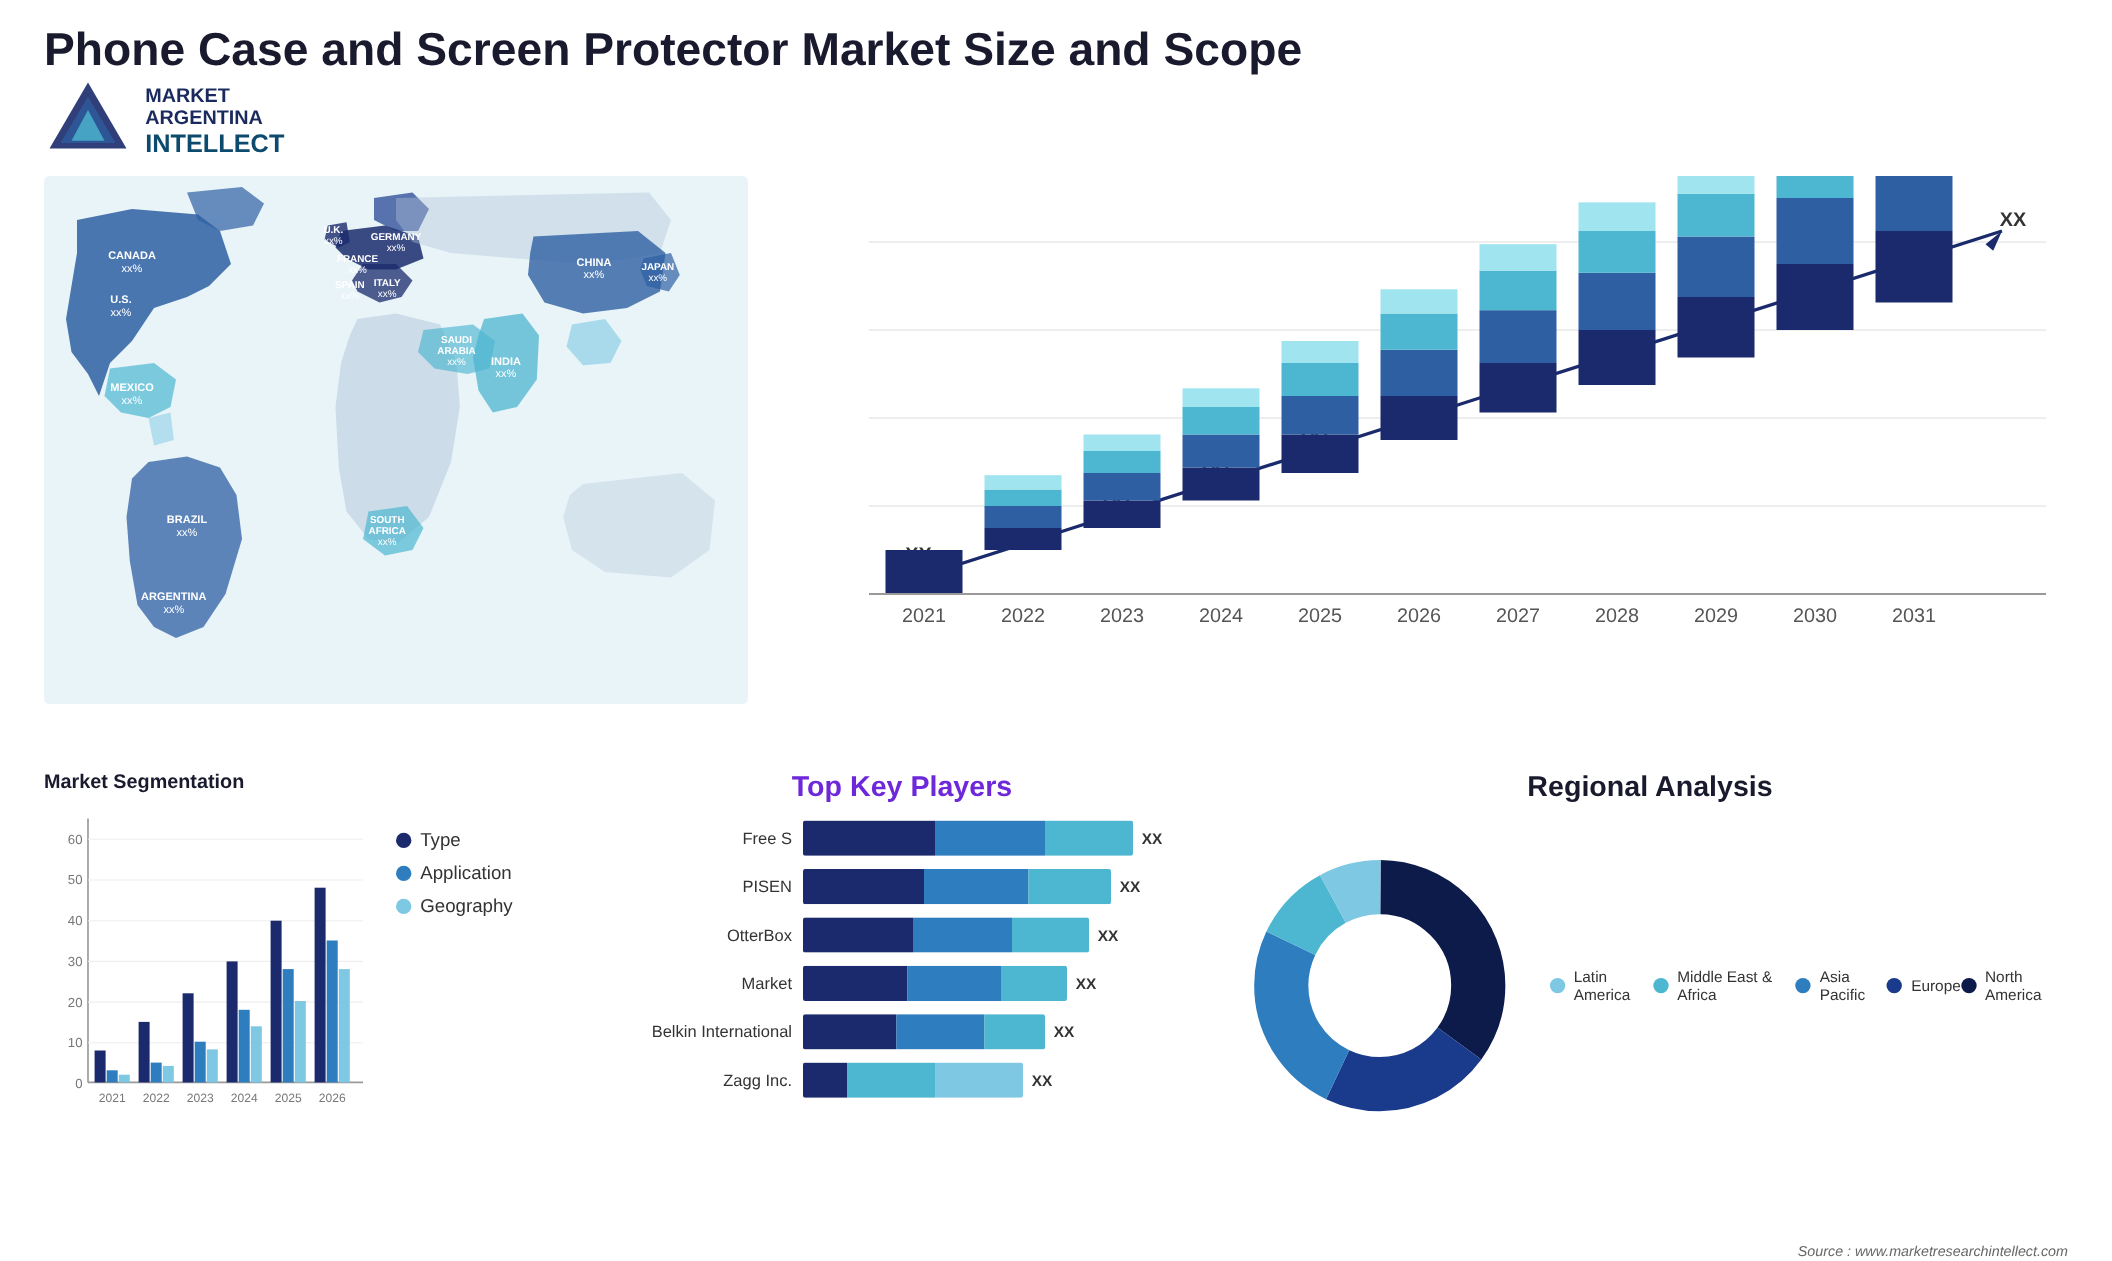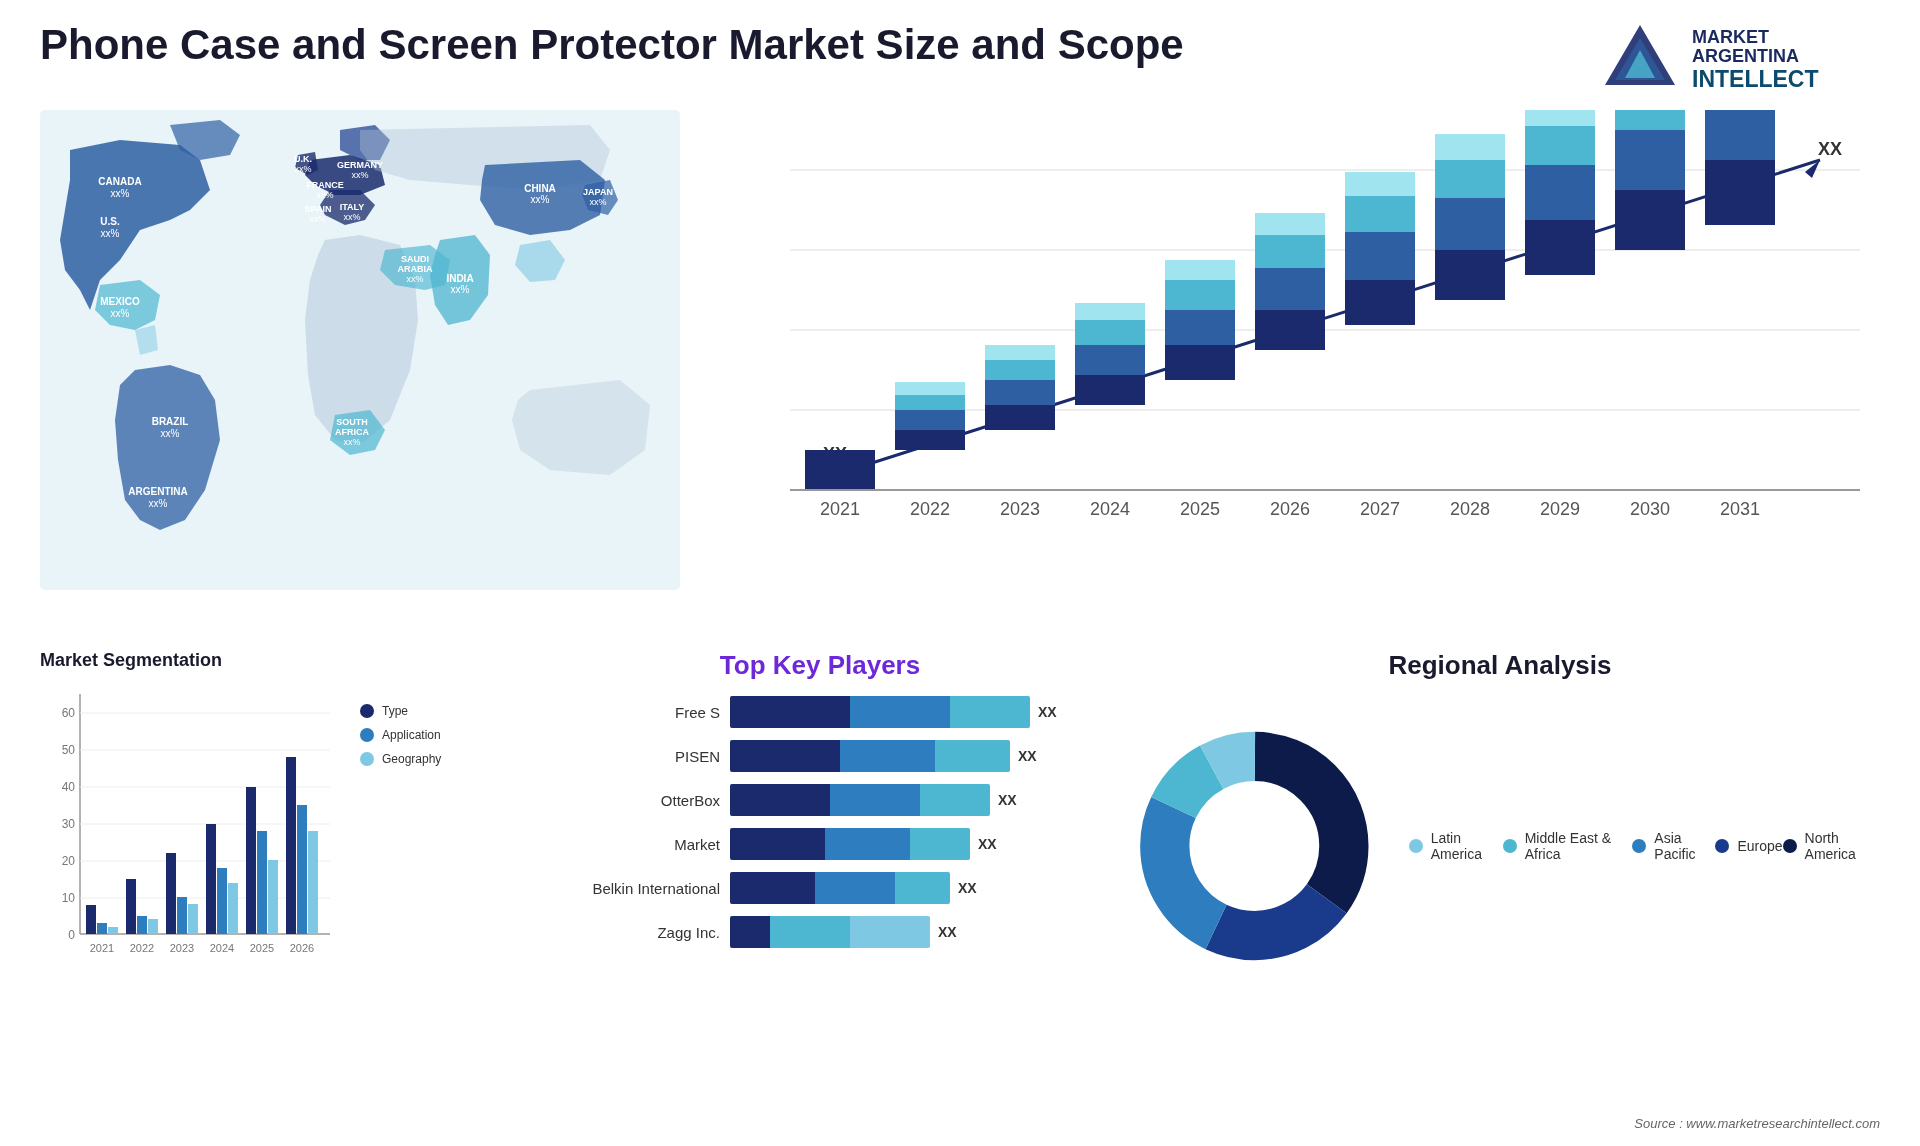--- a/index.html
+++ b/index.html
@@ -11,20 +11,21 @@
       overflow: hidden;
       position: relative;
     }
 
     
     .header {
       padding: 20px 40px 10px 40px;
       display: flex;
       align-items: flex-start;
       justify-content: space-between;
+      flex-direction: column;
     }
     .page-title {
       font-size: 42px;
       font-weight: 700;
       color: #1a1a2e;
       line-height: 1.2;
       max-width: 1200px;
     }
 
     
@@ -118,21 +119,21 @@
     .seg-legend {
       display: flex;
       flex-direction: column;
       gap: 10px;
       padding-top: 20px;
     }
     .seg-legend-item {
       display: flex;
       align-items: center;
       gap: 8px;
-      font-size: 12px;
+      font-size: 17px;
       color: #333;
     }
     .seg-legend-dot {
       width: 14px;
       height: 14px;
       border-radius: 50%;
     }
 
     
     .players-list {
@@ -594,13 +595,13 @@
         </div>
         <div class="regional-legend-item">
           <div class="regional-legend-dot" style="background:#0d1b4b;"></div>
           <span>North America</span>
         </div>
       </div>
     </div>
   </div>
 </div>
 
-<div class="source-text" style="position:absolute;bottom:15px;right:40px;font-size:13px;color:#666;font-style:italic;">Source : www.marketresearchintellect.com</div>
+<div class="source-text" style="position:absolute;bottom:1px;right:40px;font-size:13px;color:#666;font-style:italic;">Source : www.marketresearchintellect.com</div>
 
 </body></html>

